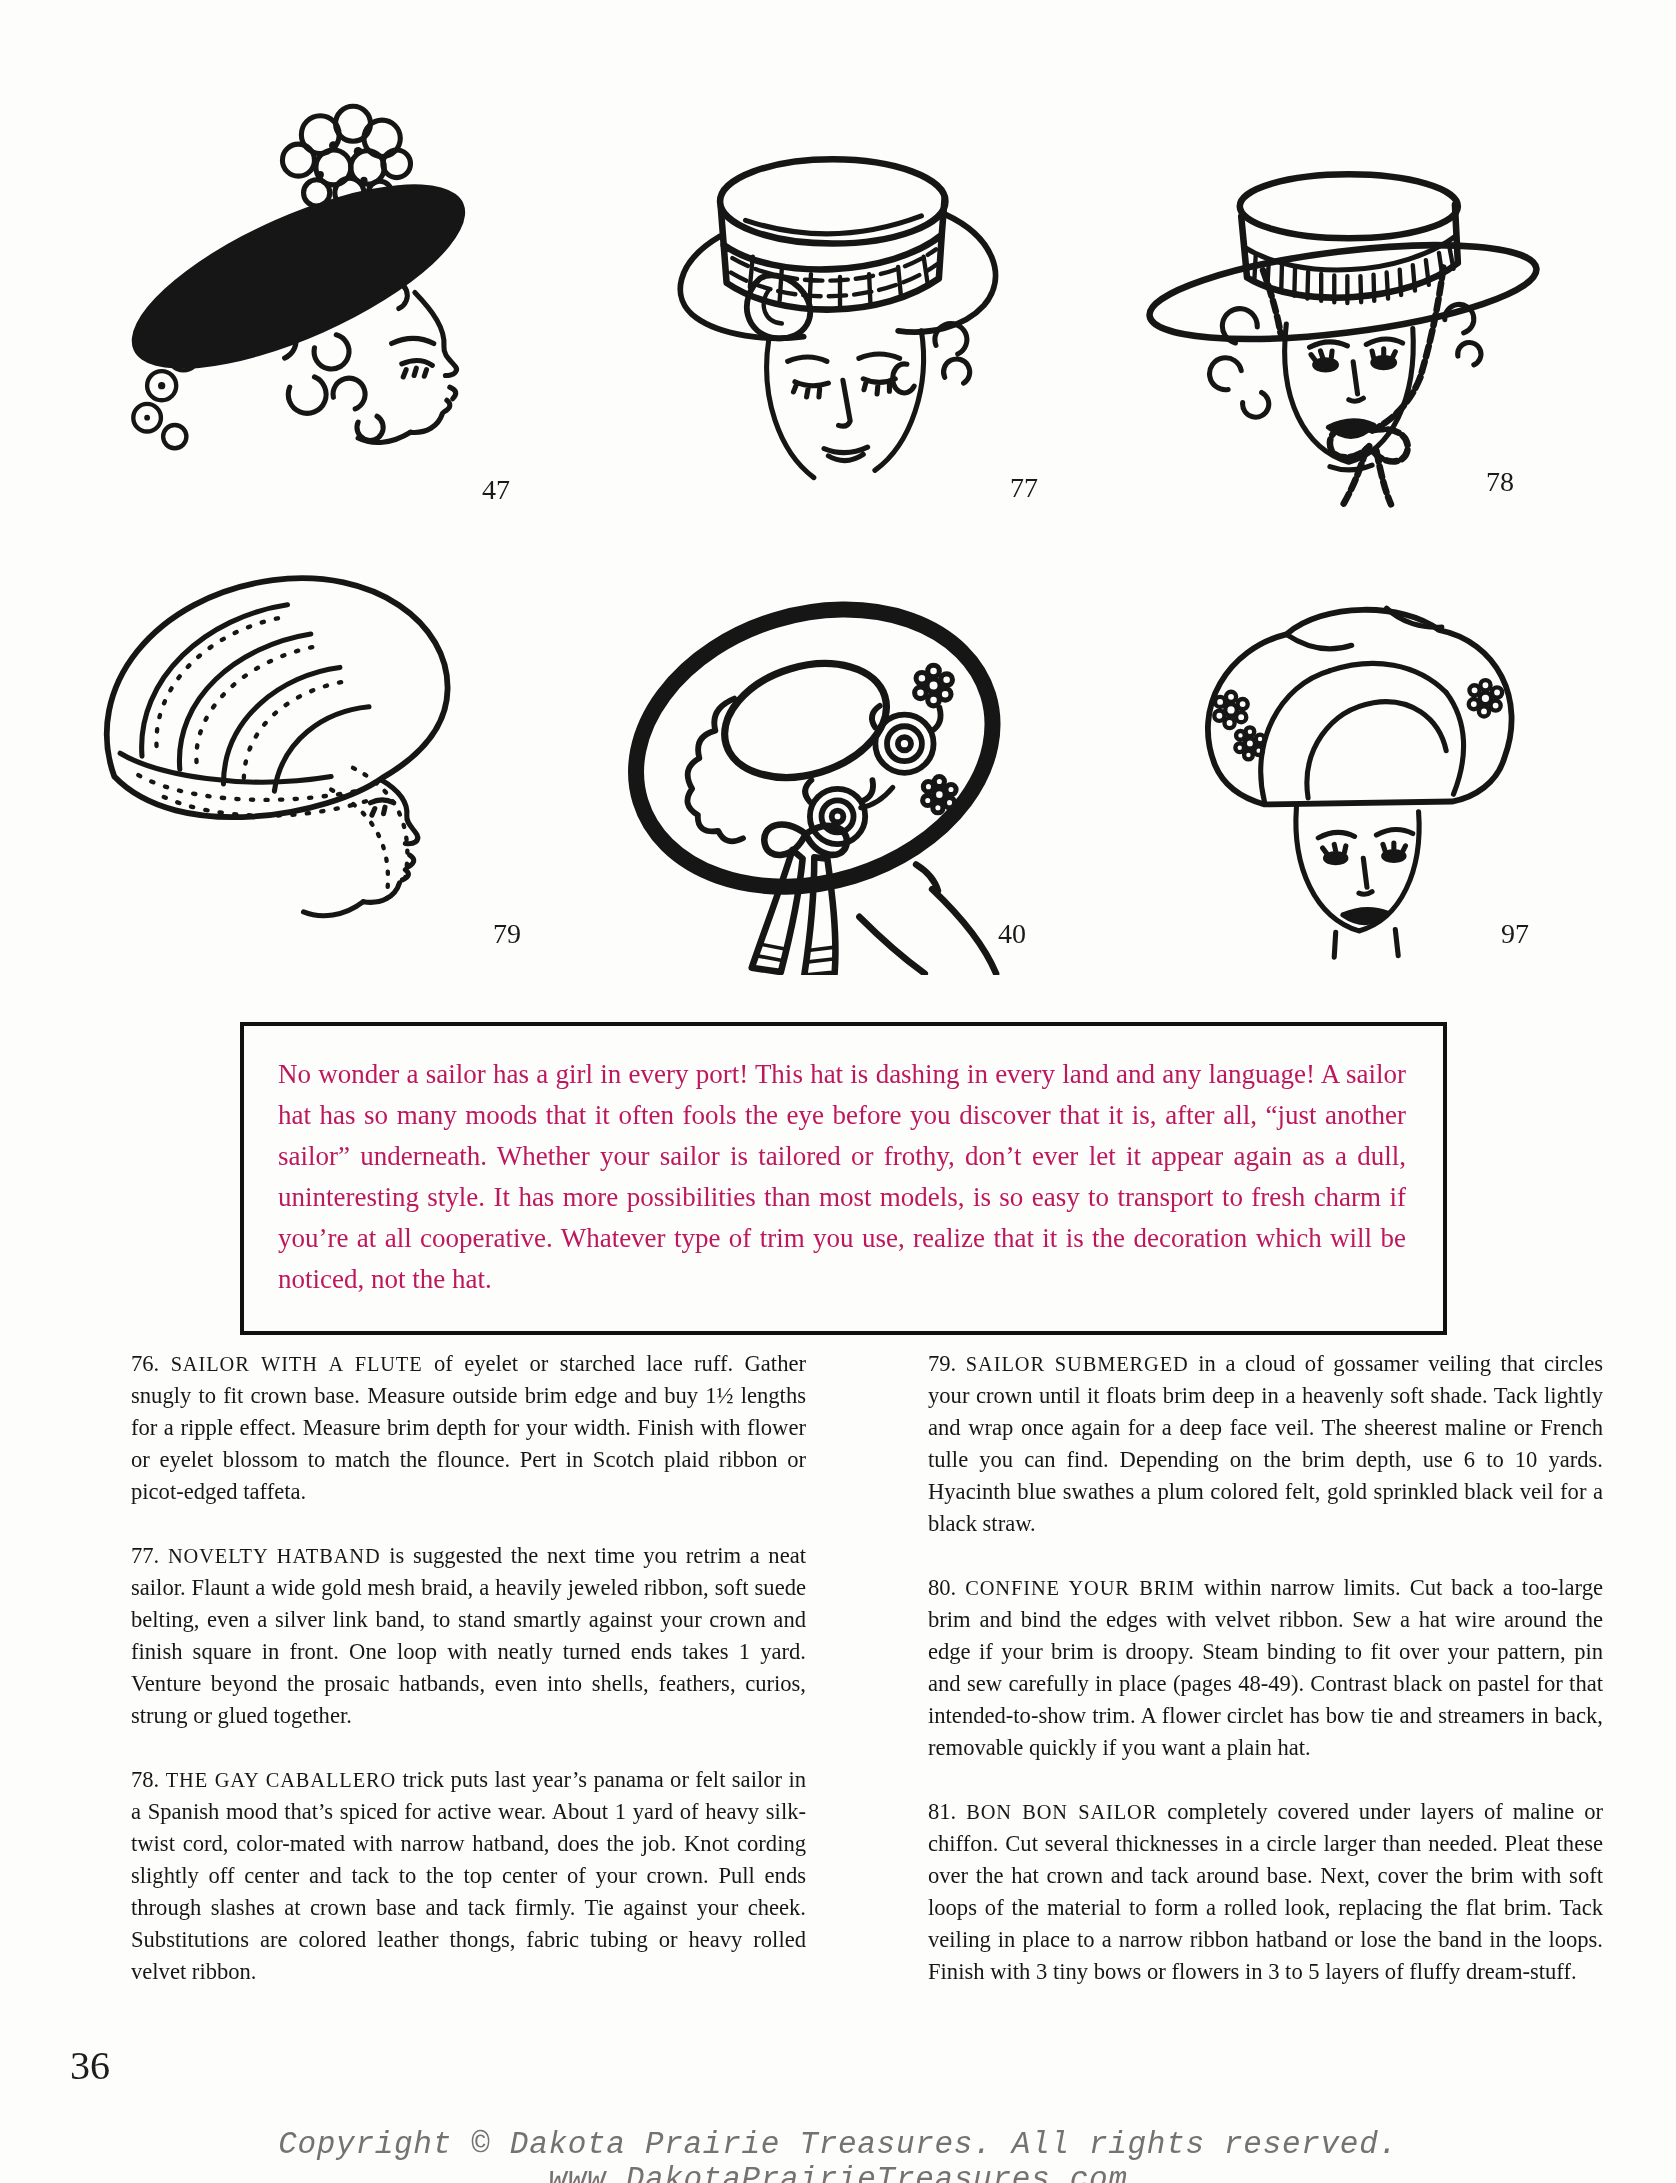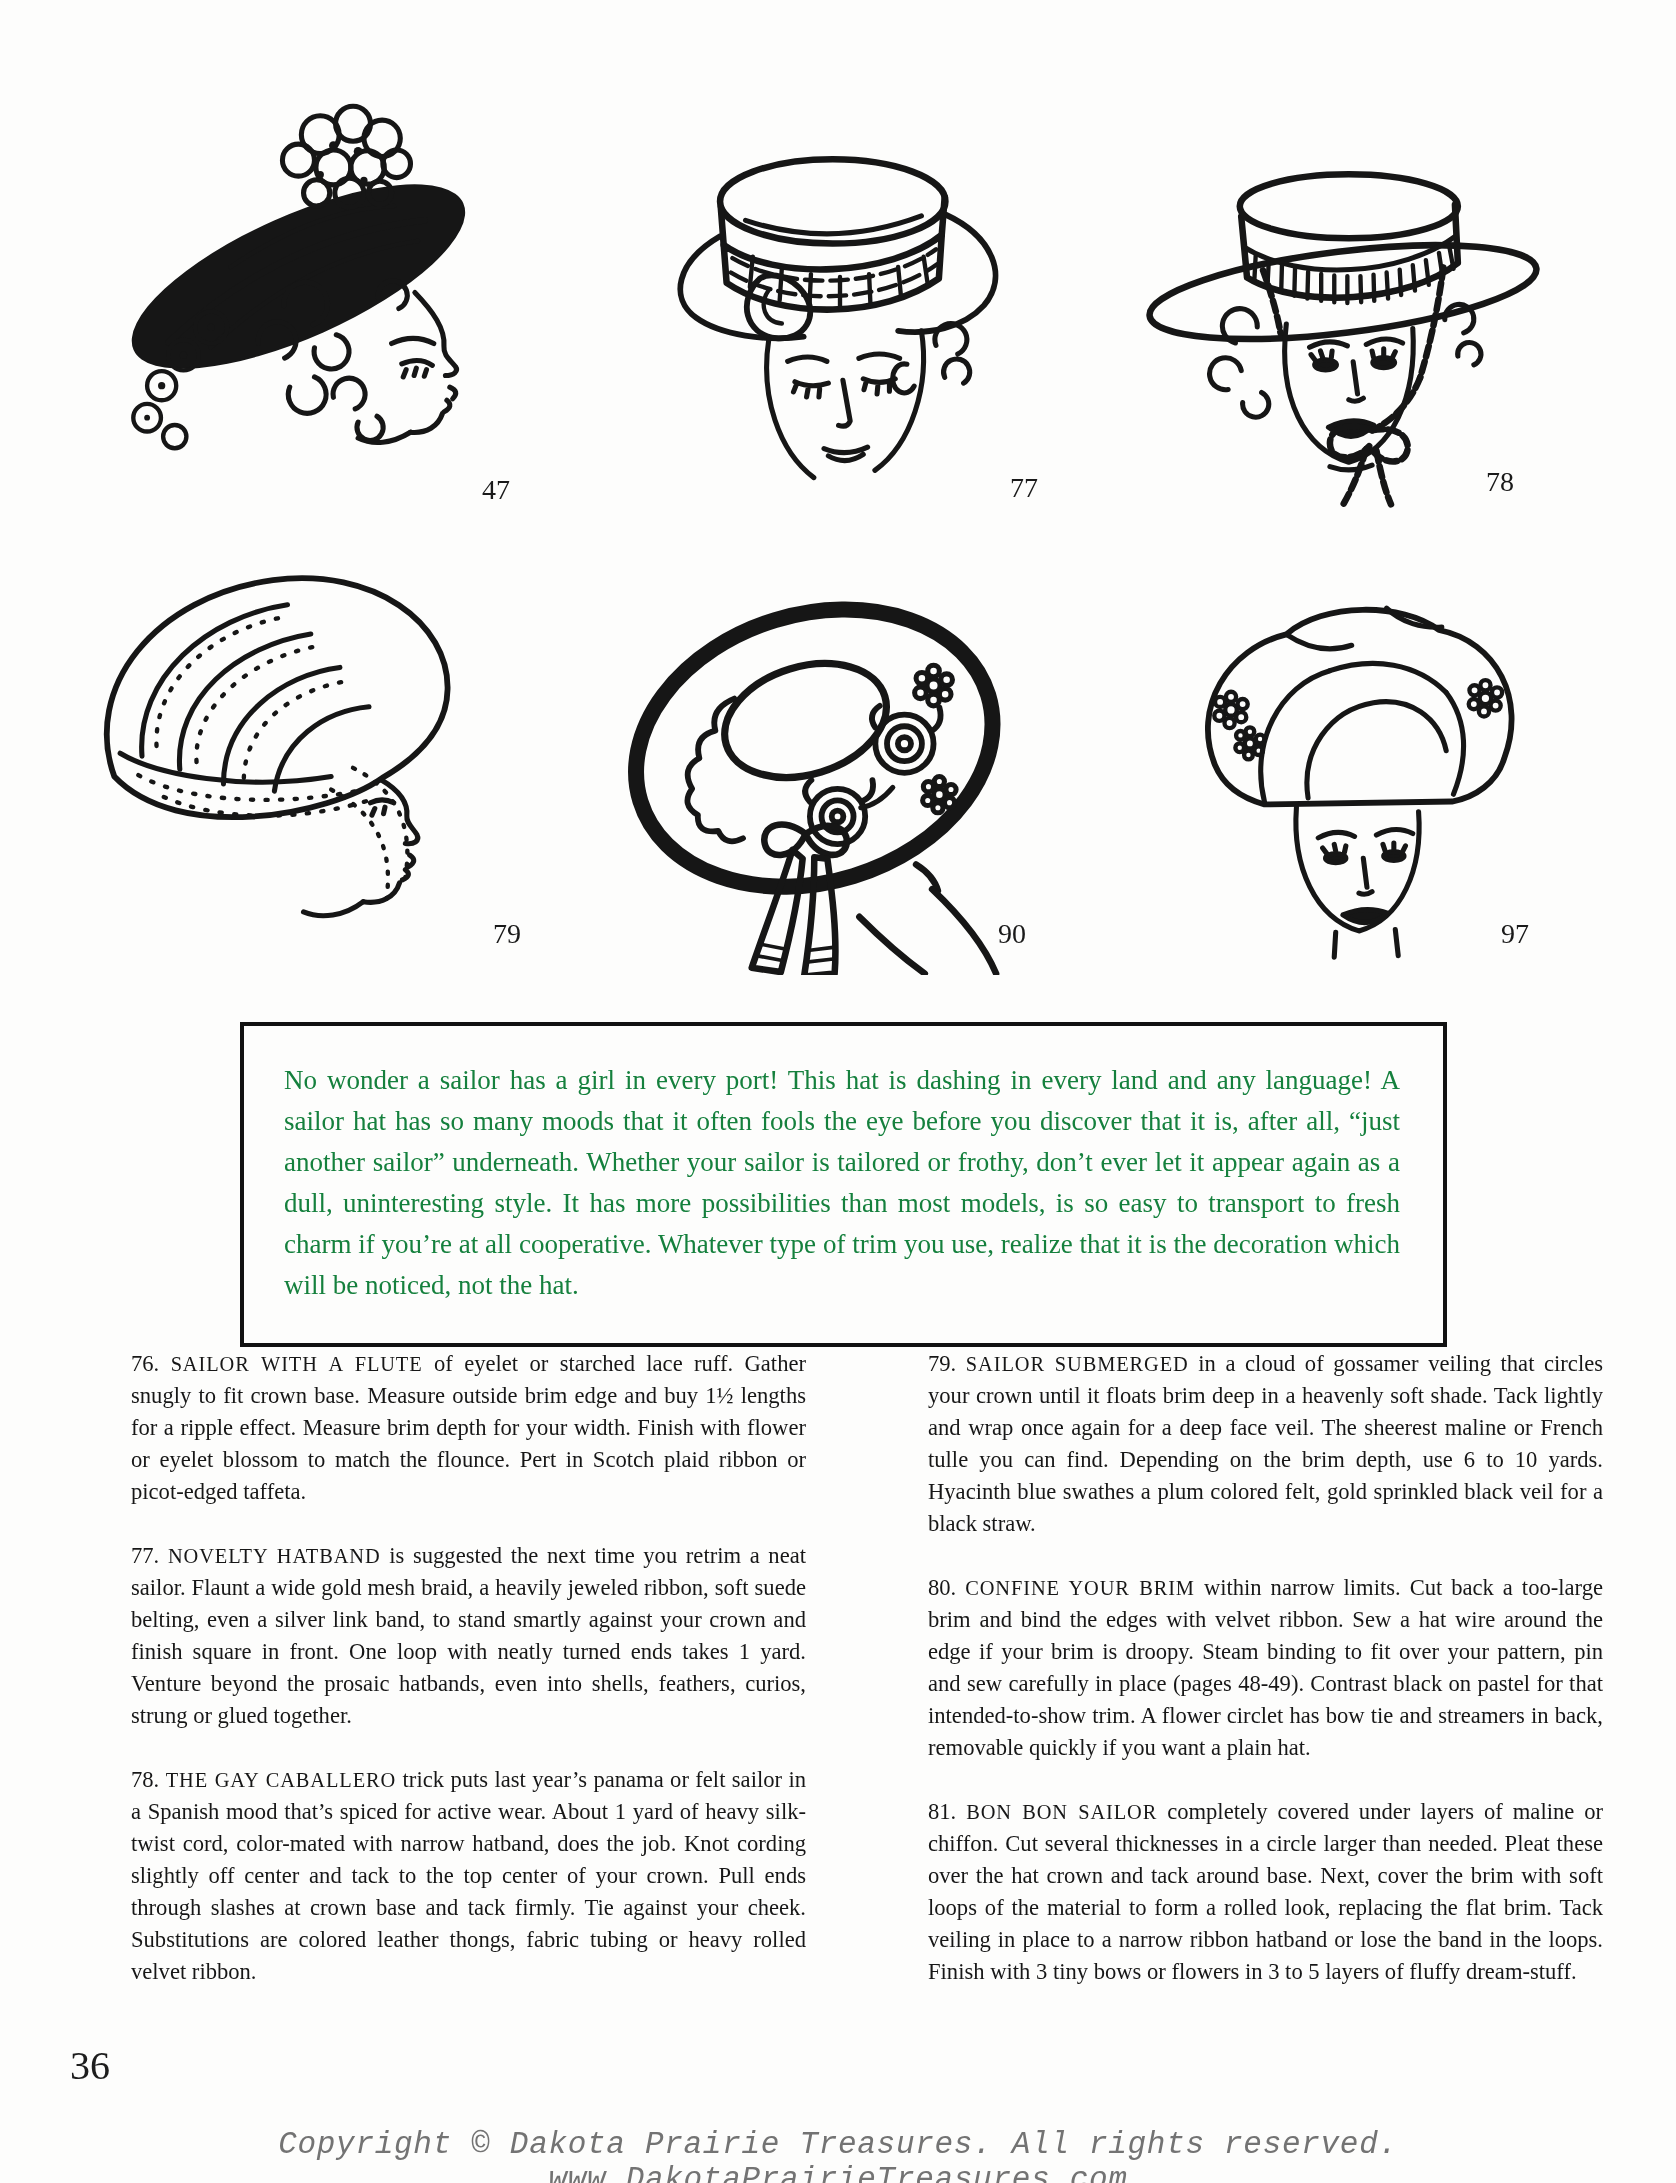--- a/index.html
+++ b/index.html
@@ -14,22 +14,22 @@
   .fig-label{
     position:absolute;font-size:28px;color:#1a1a1a;
     font-family:"Liberation Serif",serif;
   }
   .intro-box{
     position:absolute;left:240px;top:1022px;width:1207px;
     border:4.4px solid #111;box-sizing:border-box;
     padding:22px 31px 25px 28px;
   }
   .intro-box p{
-    margin:12px;font-size:27px;line-height:41px;text-align:justify;
-    color:#15803d;
+    margin:6px;font-size:27px;line-height:41px;text-align:justify;
+    color:#be185d;
   }
   .columns{
     position:absolute;left:131px;top:1348px;width:1472px;
     display:flex;gap:122px;
   }
   .col{flex:1 1 0;}
   .article{
     margin:0 0 32px 0;font-size:22.6px;line-height:32px;
     text-align:justify;color:#171717;
   }
@@ -290,21 +290,21 @@
 
     <g class="ink" stroke-width="9" fill="#fff">
       <path d="M256 356 C226 332 194 344 200 370 C205 392 240 392 256 356 Z"></path>
       <path d="M256 356 C288 334 318 348 312 372 C306 392 272 390 256 356 Z"></path>
       <path d="M238 378 C222 430 202 482 182 540 L222 546 C236 492 248 432 252 390 Z"></path>
       <path d="M268 388 C268 442 262 500 254 552 L296 548 C300 494 292 434 286 390 Z"></path>
       <path d="M196 508 l30 6 M192 524 l32 6 M262 516 l32 -4 M260 532 l34 -4" stroke-width="5"></path>
     </g>
   </svg>
 </figure>
-<span class="fig-label" style="left:998px;top:918px">90</span>
+<span class="fig-label" style="left:998px;top:918px">40</span>
 
 <figure class="fig" style="left:1161px;top:582px;width:393px;height:378px;margin:0">
   <svg width="393" height="378" viewBox="0 0 540 520">
 
     <g class="ink" stroke-width="8" fill="#fff">
       <path d="M74 252 C42 172 92 92 172 72 C222 28 332 28 382 66 C462 82 502 162 472 242 C462 276 432 296 400 302 L142 306 C106 296 84 276 74 252 Z"></path>
     </g>
     <g class="ink" stroke-width="7">
       <path d="M142 302 C122 222 162 142 232 122"></path>
       <path d="M232 122 C292 102 352 112 392 152"></path>

